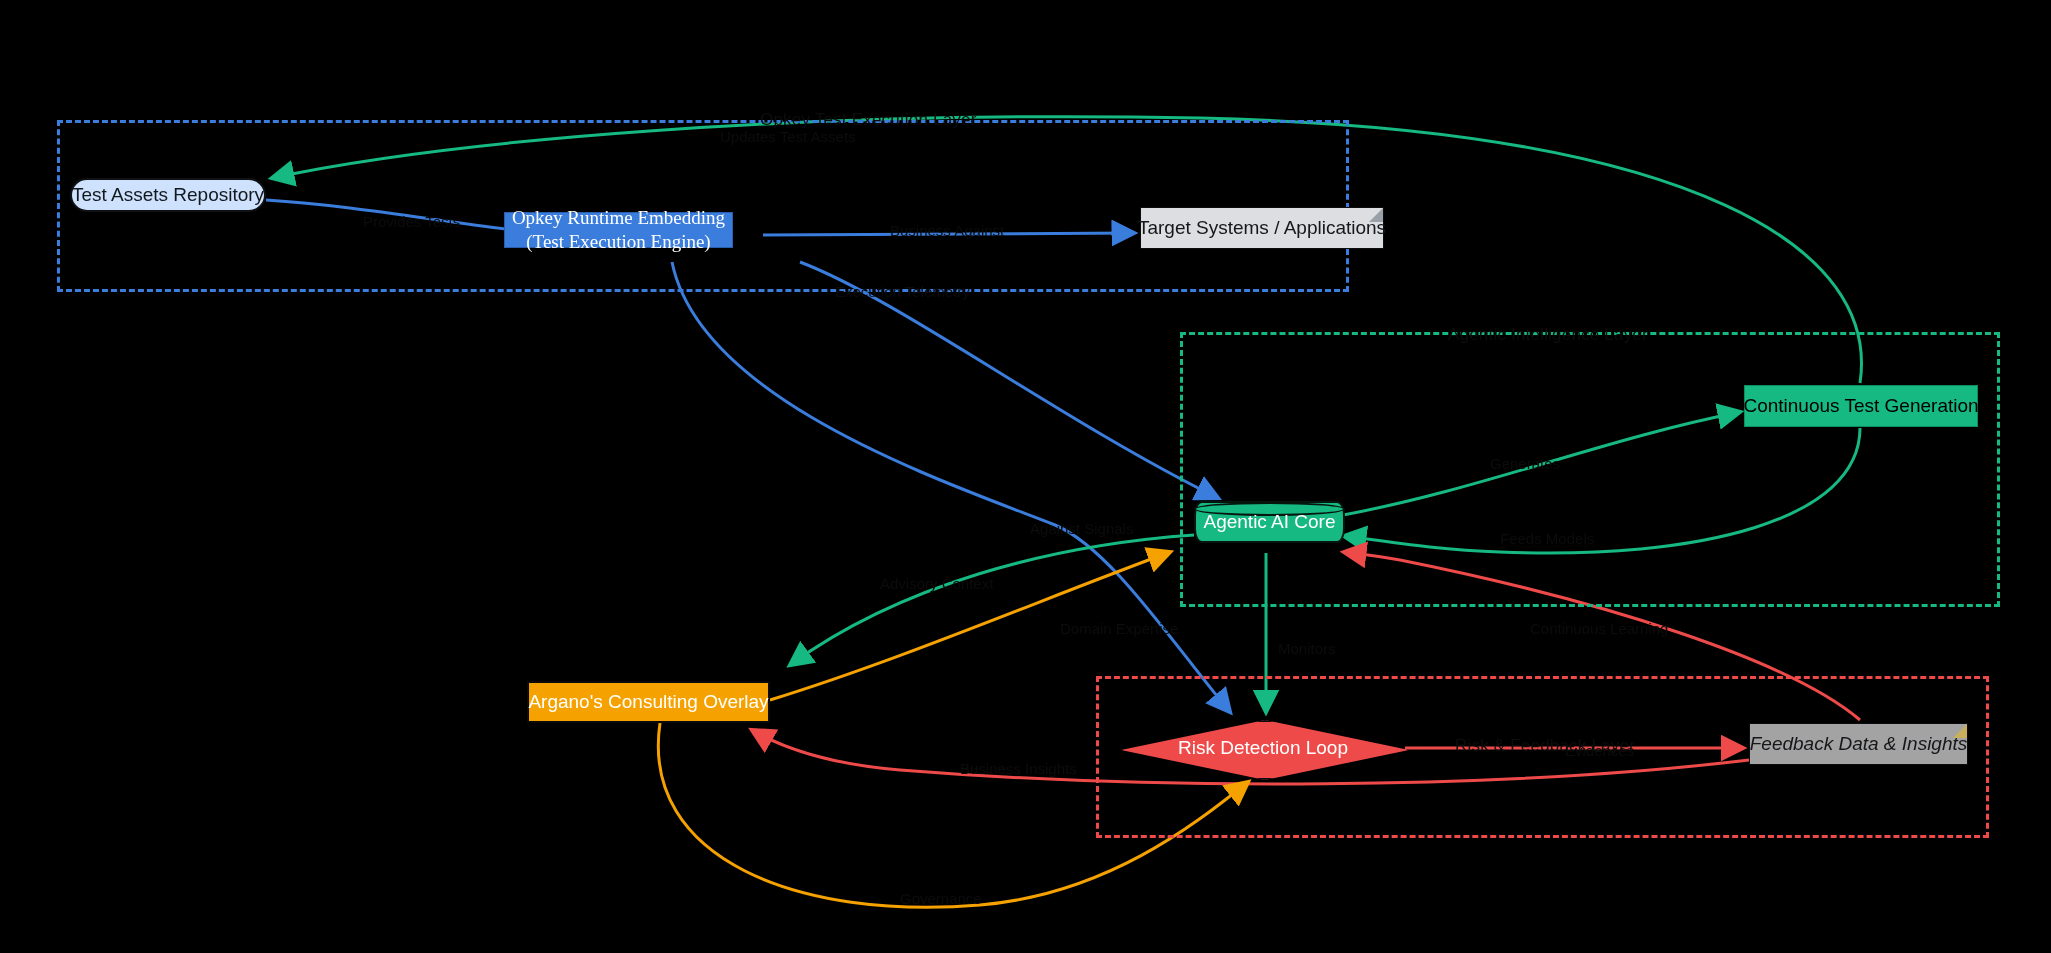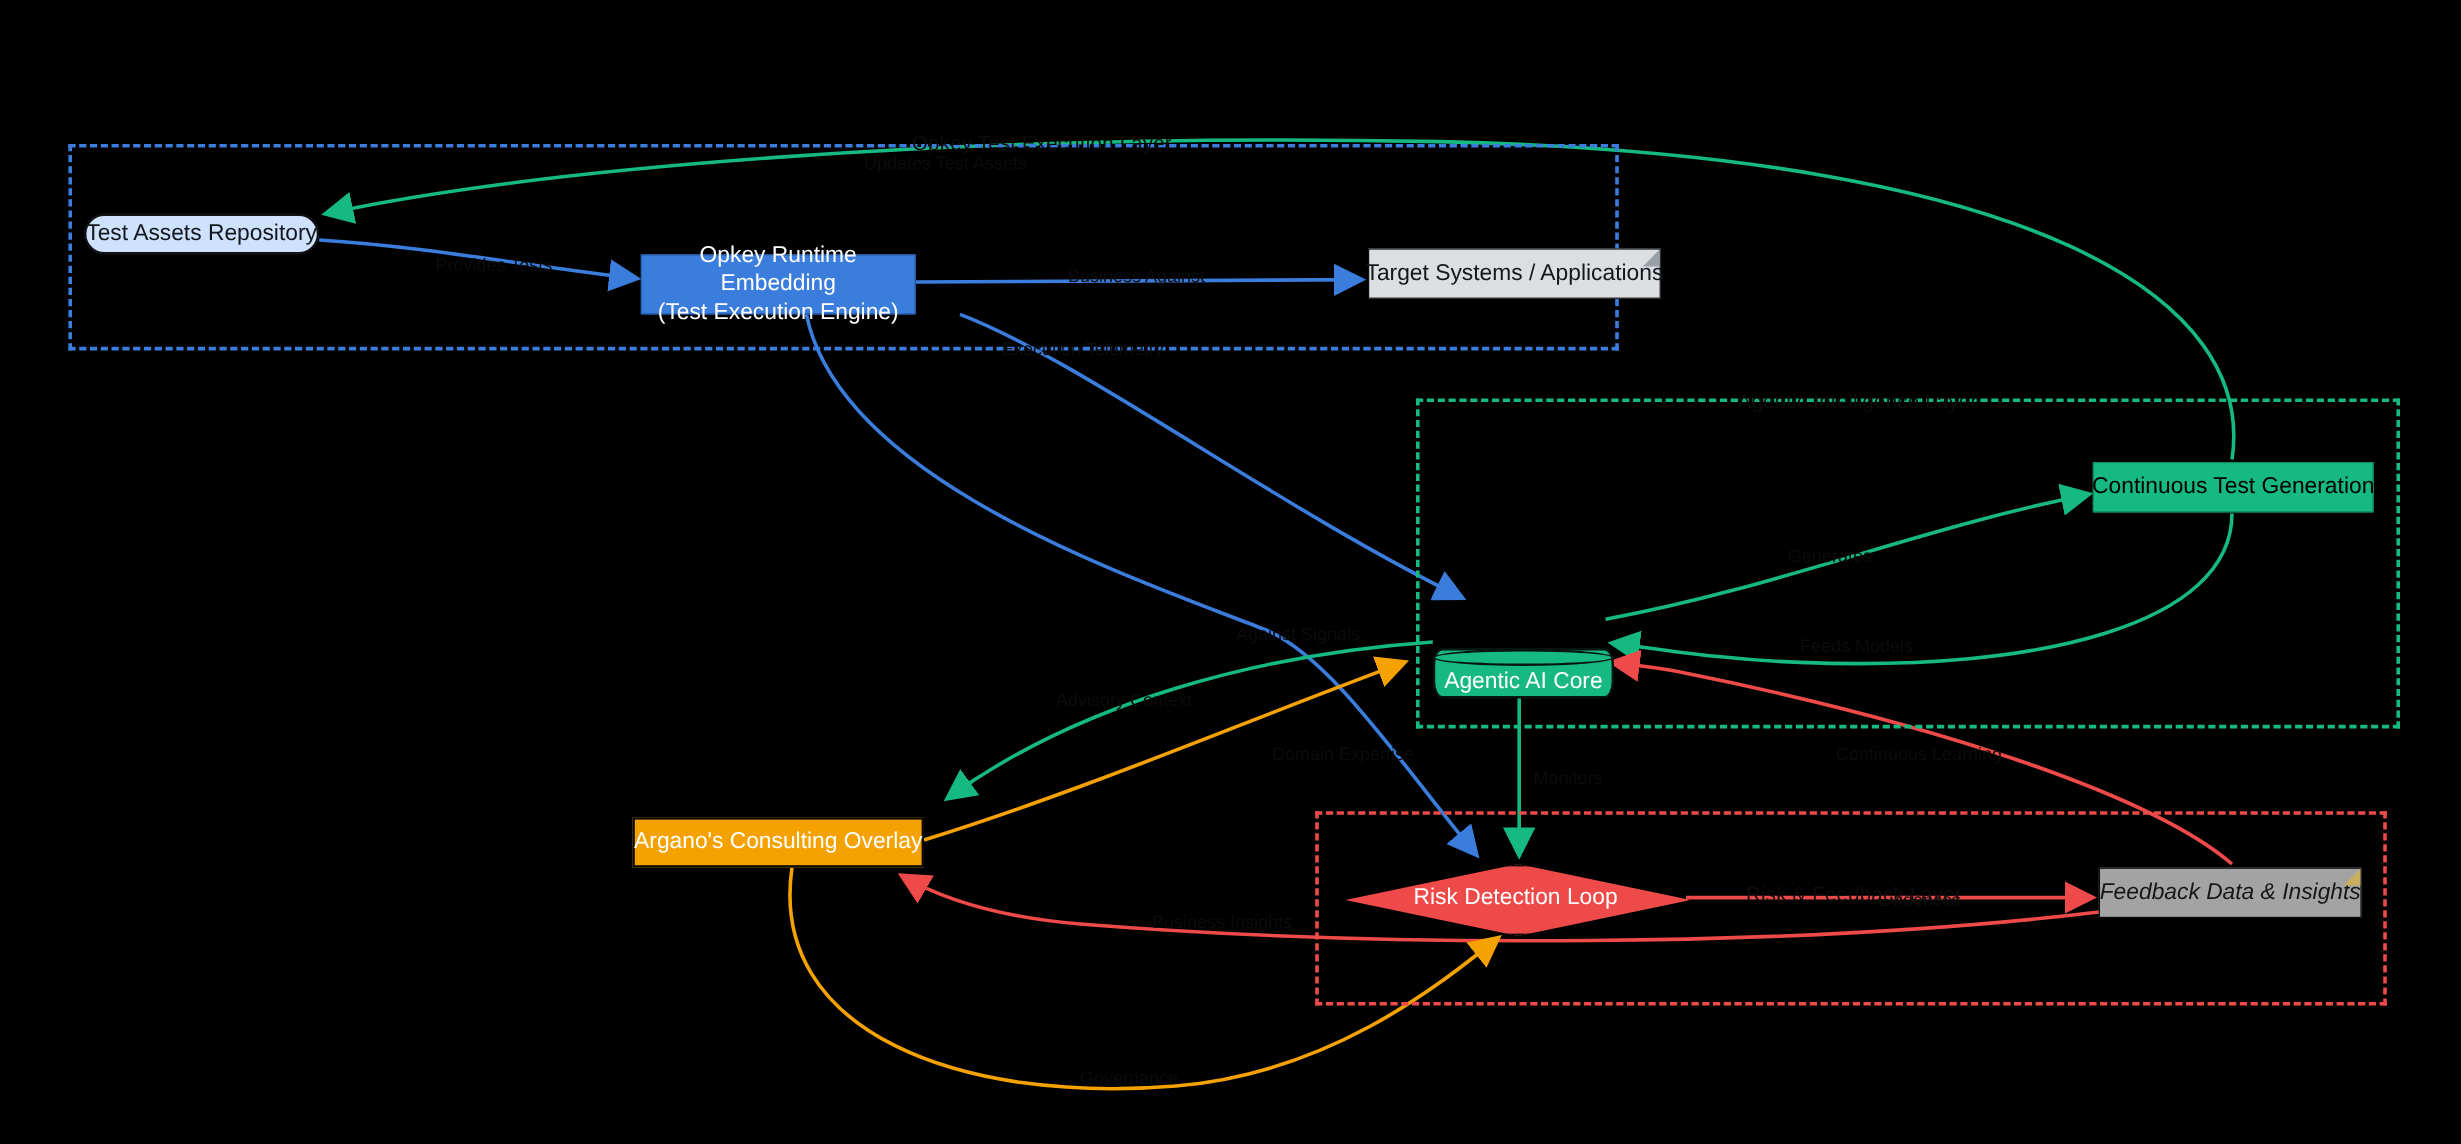--- a/index.html
+++ b/index.html
@@ -101,30 +101,30 @@
   <div class="subgraph" style="left:1180px;top:332px;width:820px;height:275px;border-color:#16b981;"></div>
   <div class="sg-title" style="left:1448px;top:325px;">Agentic Intelligence Layer</div>
 
   <div class="subgraph" style="left:1096px;top:676px;width:893px;height:162px;border-color:#ef4a4a;"></div>
   <div class="sg-title" style="left:1455px;top:736px;">Risk &amp; Feedback Layer</div>
 
   <div class="node n-assets" style="left:70px;top:178px;width:196px;height:34px;">
     <span>Test Assets Repository</span>
   </div>
 
-  <div class="node n-opkey" style="left:534px;top:212px;width:229px;height:50px;">
+  <div class="node n-opkey" style="left:504px;top:212px;width:229px;height:36px;font-family:Liberation Serif, serif;">
     <span style="white-space:pre-line;">Opkey Runtime Embedding
 (Test Execution Engine)</span>
   </div>
 
   <div class="node n-target" style="left:1140px;top:207px;width:244px;height:42px;">
     <span>Target Systems / Applications</span>
   </div>
 
-  <div class="node n-core" style="left:1194px;top:540px;width:151px;height:42px;align-items:flex-end;">
+  <div class="node n-core" style="left:1194px;top:501px;width:151px;height:42px;">
     <span style="position:relative;z-index:2;">Agentic AI Core</span>
   </div>
 
   <div class="node n-ctg" style="left:1744px;top:385px;width:234px;height:42px;">
     <span>Continuous Test Generation</span>
   </div>
 
   <div class="node n-risk" style="left:1121px;top:720px;width:284px;height:56px;">
     <span class="rh"></span>
     <span class="lbl">Risk Detection Loop</span>

